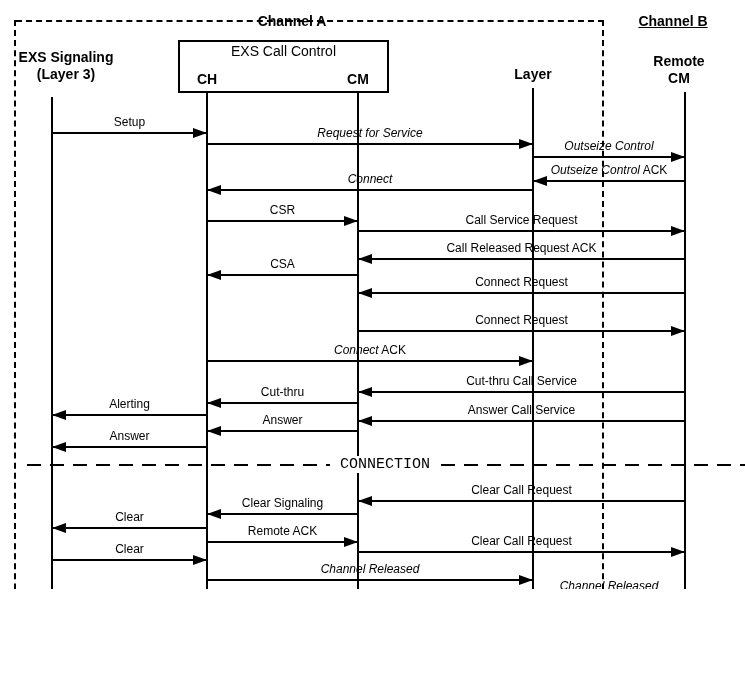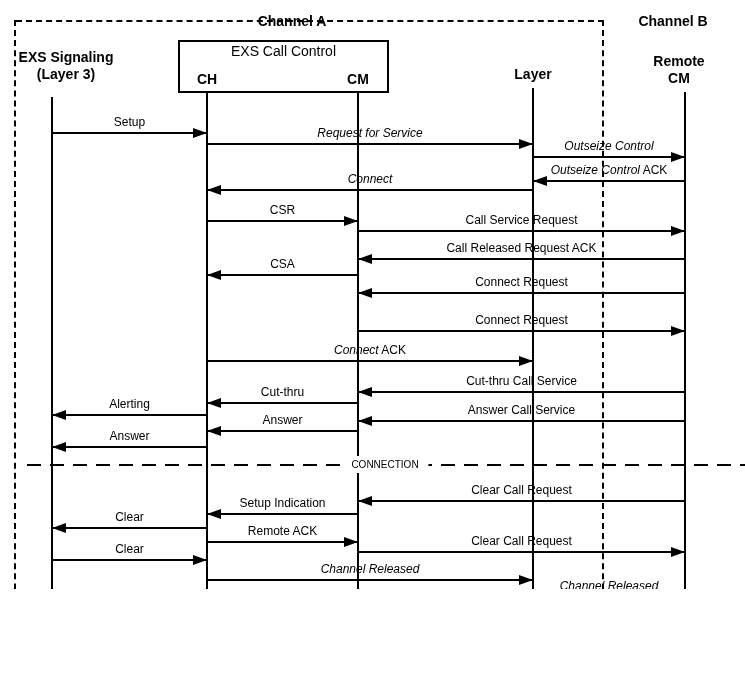--- a/index.html
+++ b/index.html
@@ -14,33 +14,33 @@
   .ccbox-title{position:absolute;left:178px;top:43px;width:211px;text-align:center;font-weight:normal;font-size:14px;line-height:16px;}
   .lifeline{position:absolute;width:2px;background:#000;}
   .mline{position:absolute;height:2px;background:#000;}
   .arr-r{position:absolute;width:0;height:0;border-top:5px solid transparent;border-bottom:5px solid transparent;border-left:14px solid #000;}
   .arr-l{position:absolute;width:0;height:0;border-top:5px solid transparent;border-bottom:5px solid transparent;border-right:14px solid #000;}
   .mlabel{position:absolute;transform:translateX(-50%);font-size:12px;line-height:13px;white-space:nowrap;}
   .mlabel .it{font-style:italic;}
   .connline{position:absolute;left:27px;top:464px;width:718px;height:2px;
     background:repeating-linear-gradient(90deg,#000 0 14px,transparent 14px 23px);}
   .connlabel{position:absolute;left:385px;top:456px;transform:translateX(-50%);
-    background:#fff;padding:0 10px;font-size:10px;line-height:17px;white-space:nowrap;}
+    background:#fff;padding:0 10px;font-size:15px;line-height:17px;white-space:nowrap;font-family:Liberation Mono, monospace;}
 </style>
 </head>
 <body>
 
 <div class="canvas">
 
   <div class="dash-h" style="left:16px;top:20px;width:588px;"></div>
   <div class="dash-v" style="left:14px;top:20px;height:670px;"></div>
   <div class="dash-v" style="left:602px;top:20px;height:670px;"></div>
 
   <div class="hdr" style="left:252px;top:13px;width:80px;">Channel A</div>
-  <div class="hdr" style="left:633px;top:13px;width:80px;">Channel B</div>
+  <div class="hdr" style="left:633px;top:13px;width:80px;text-decoration:underline;">Channel B</div>
 
   <div class="hdr" style="left:6px;top:49px;width:120px;">
     <div>EXS Signaling</div>
     <div>(Layer 3)</div>
   </div>
 
   <div class="ccbox"></div>
   <div class="ccbox-title">
     <div>EXS Call Control</div>
   </div>
@@ -112,21 +112,21 @@
       <div class="arr-l" style="top: 426px; left: 207px;"></div>
       <div class="mlabel" style="left: 282.5px; top: 414px;"><span>Answer</span></div>
       <div class="mline" style="left: 52px; width: 155px; top: 446px;"></div>
       <div class="arr-l" style="top: 442px; left: 52px;"></div>
       <div class="mlabel" style="left: 129.5px; top: 430px;"><span>Answer</span></div>
       <div class="mline" style="left: 358px; width: 327px; top: 500px;"></div>
       <div class="arr-l" style="top: 496px; left: 358px;"></div>
       <div class="mlabel" style="left: 521.5px; top: 484px;"><span>Clear Call Request</span></div>
       <div class="mline" style="left: 207px; width: 151px; top: 513px;"></div>
       <div class="arr-l" style="top: 509px; left: 207px;"></div>
-      <div class="mlabel" style="left: 282.5px; top: 497px;"><span>Setup Indication</span></div>
+      <div class="mlabel" style="left: 282.5px; top: 497px;"><span>Clear Signaling</span></div>
       <div class="mline" style="left: 52px; width: 155px; top: 527px;"></div>
       <div class="arr-l" style="top: 523px; left: 52px;"></div>
       <div class="mlabel" style="left: 129.5px; top: 511px;"><span>Clear</span></div>
       <div class="mline" style="left: 207px; width: 151px; top: 541px;"></div>
       <div class="arr-r" style="top: 537px; left: 344px;"></div>
       <div class="mlabel" style="left: 282.5px; top: 525px;"><span>Remote ACK</span></div>
       <div class="mline" style="left: 358px; width: 327px; top: 551px;"></div>
       <div class="arr-r" style="top: 547px; left: 671px;"></div>
       <div class="mlabel" style="left: 521.5px; top: 535px;"><span>Clear Call Request</span></div>
       <div class="mline" style="left: 52px; width: 155px; top: 559px;"></div>

